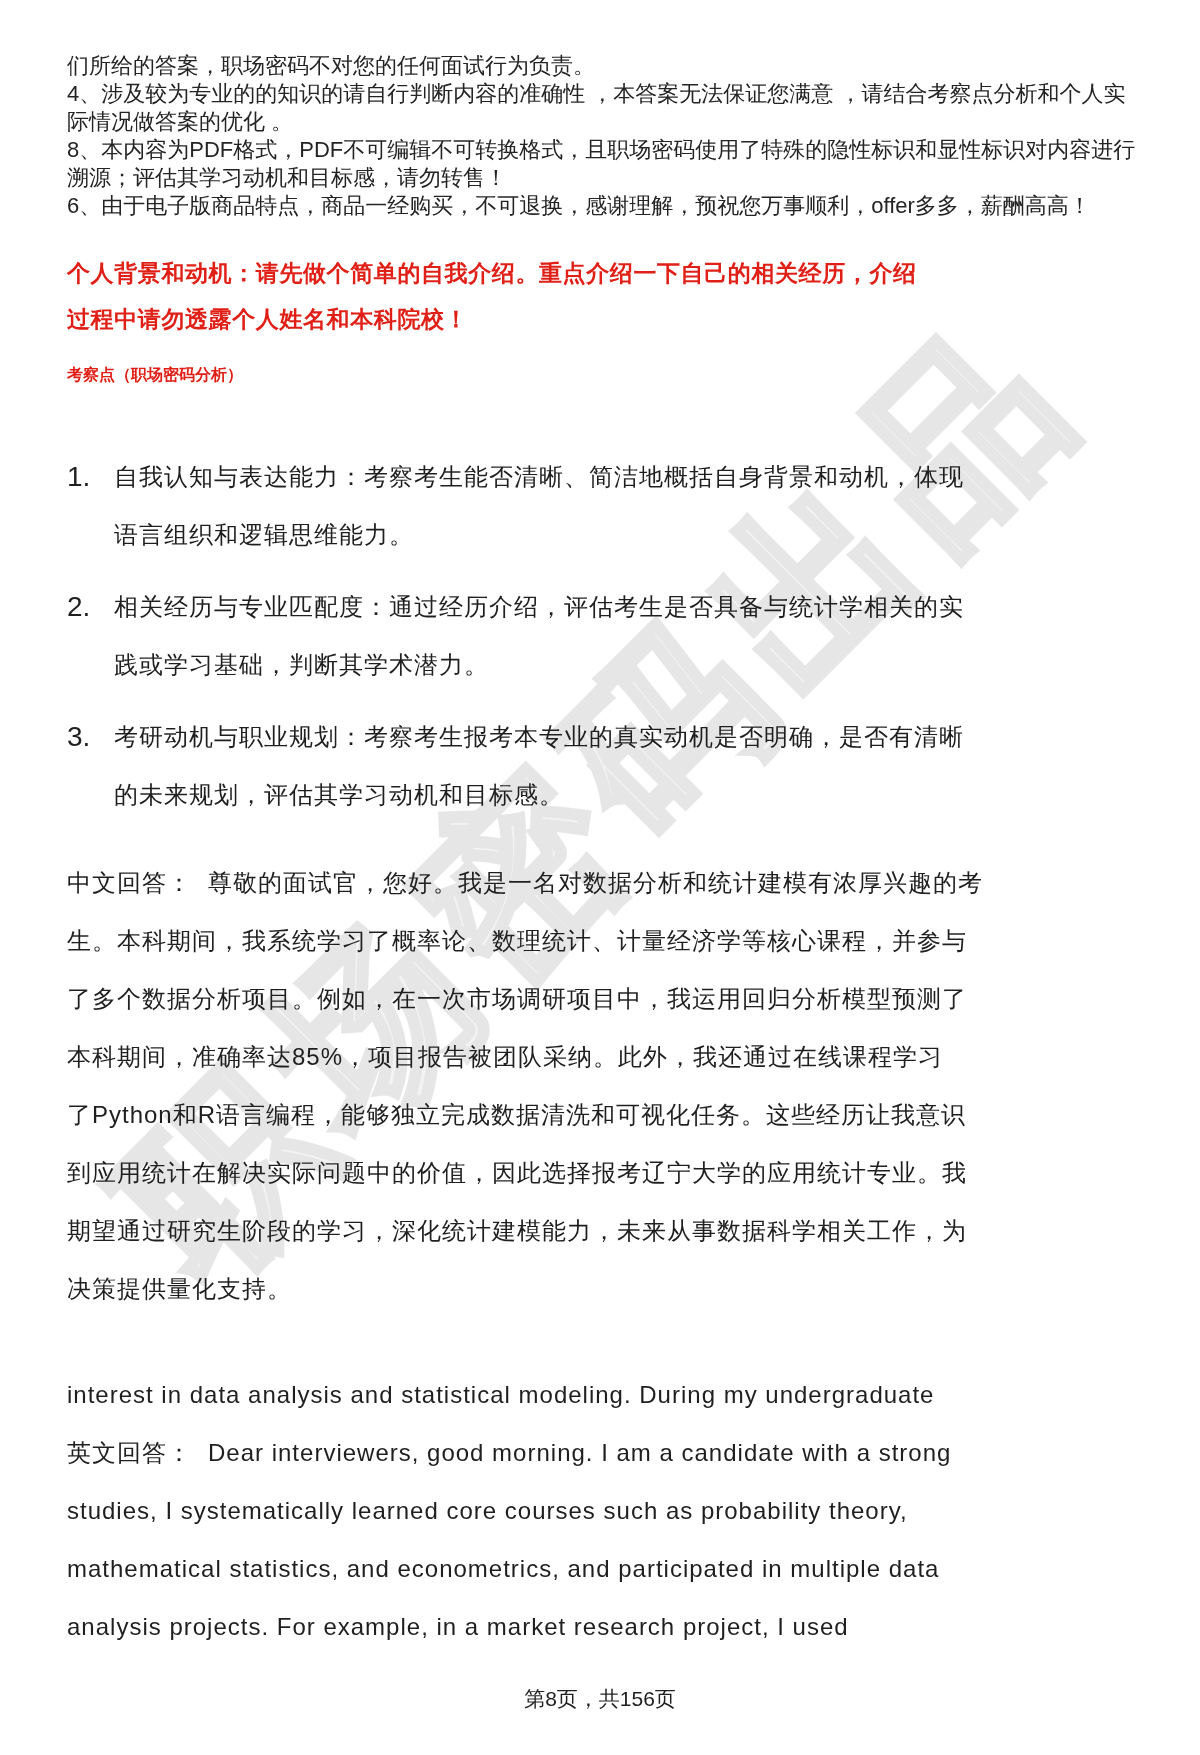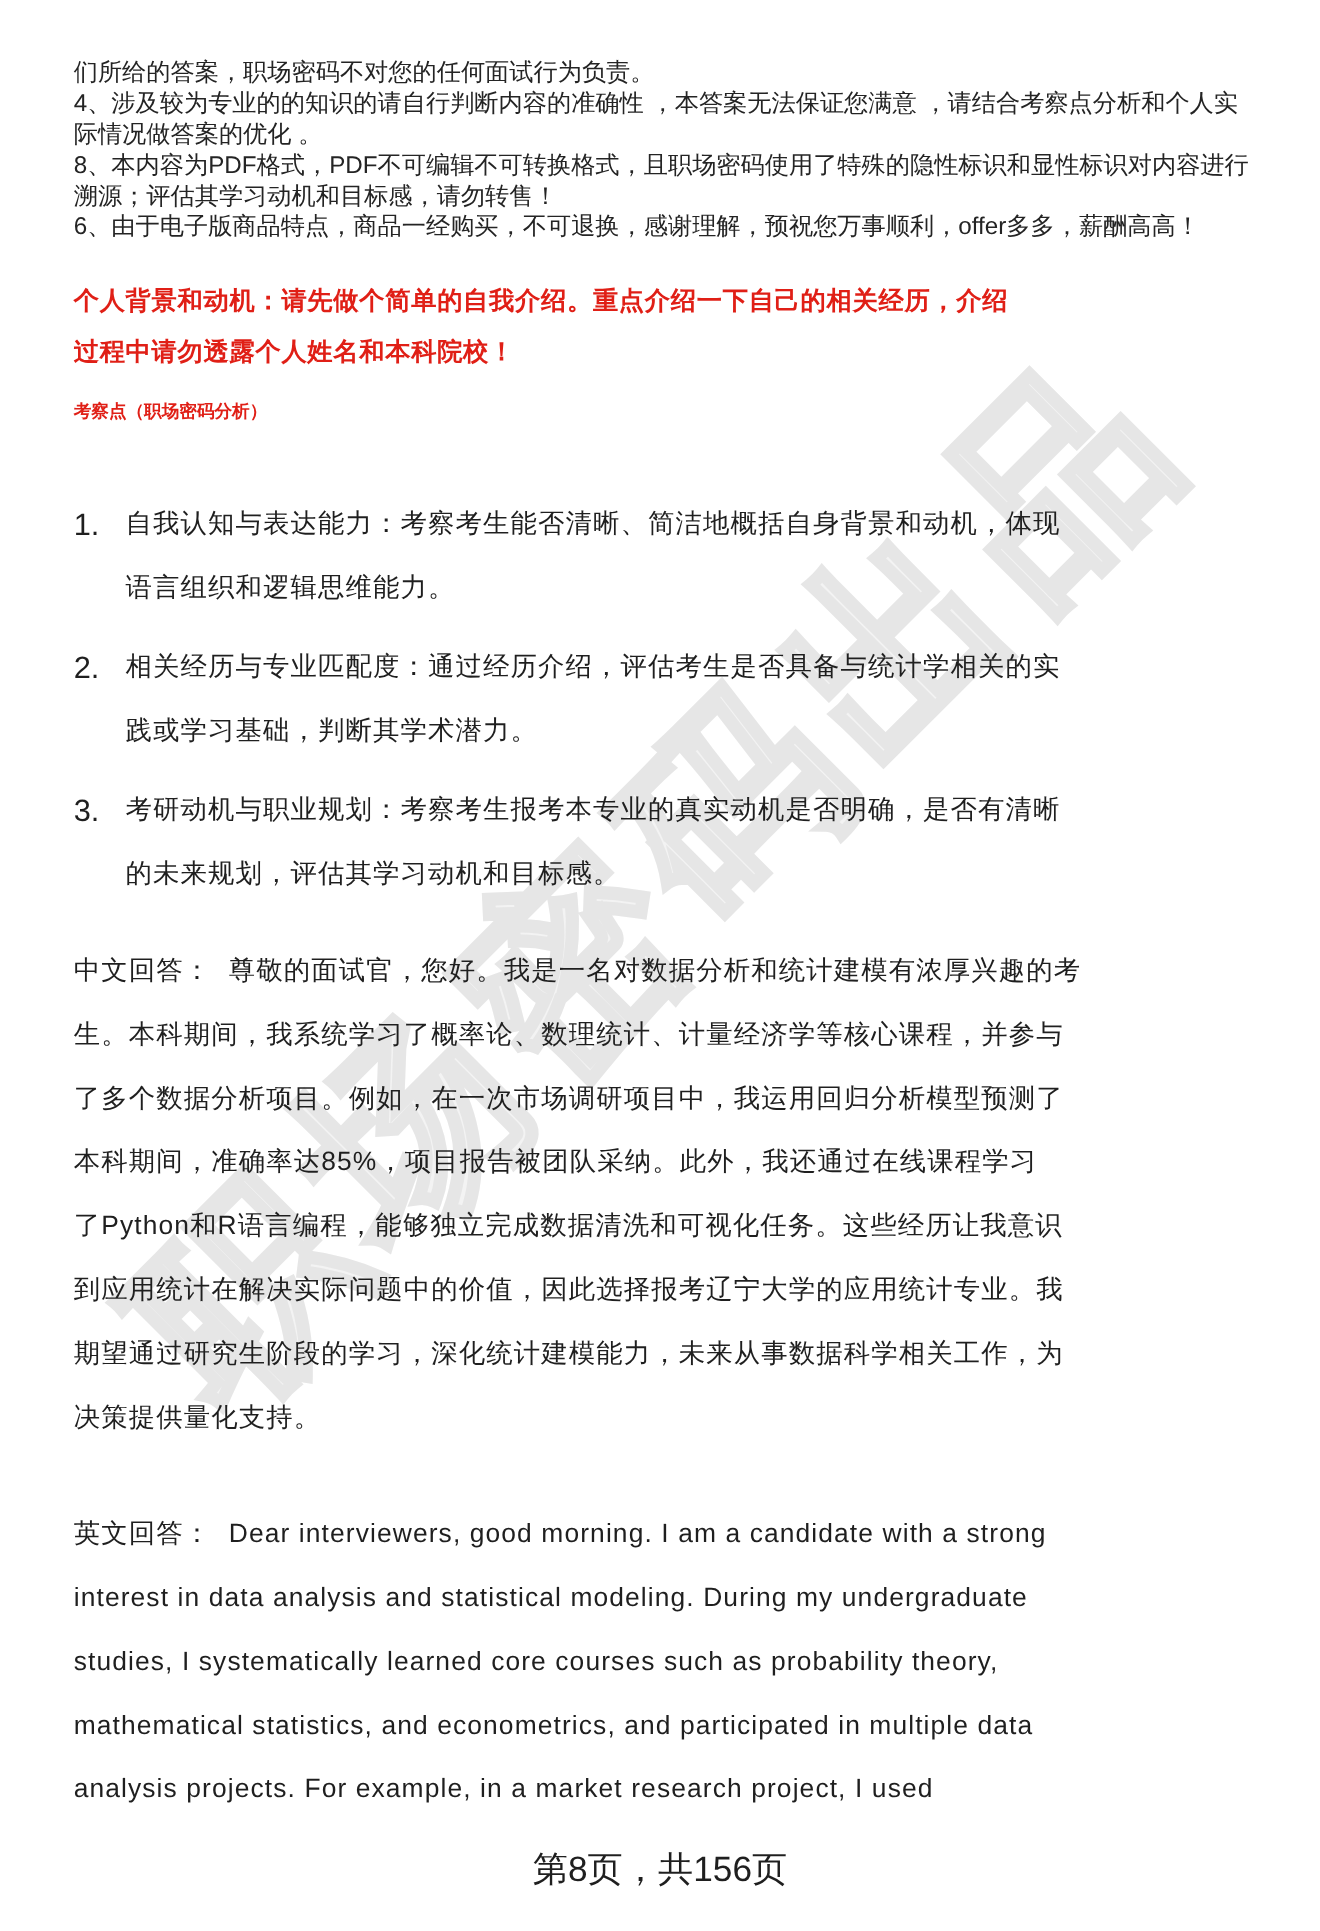--- a/index.html
+++ b/index.html
@@ -68,21 +68,21 @@
     line-height: 58px;
     letter-spacing: 1px;
     white-space: nowrap;
   }
   .answer-cn { margin-top: 30px; }
   .answer-en { margin-top: 48px; }
   .answer .label { margin-right: 16px; text-align: right; }
   .footer {
     margin-top: 28px;
     text-align: center;
-    font-size: 32px;
+    font-size: 21px;
     line-height: 30px;
     color: #1f1f1f;
   }
 </style>
 </head>
 <body>
 
 <div class="page">
 
   <div class="watermark">职场密码出品</div>
@@ -136,24 +136,24 @@
       <div class="line">生。本科期间，我系统学习了概率论、数理统计、计量经济学等核心课程，并参与</div>
       <div class="line">了多个数据分析项目。例如，在一次市场调研项目中，我运用回归分析模型预测了</div>
       <div class="line">本科期间，准确率达85%，项目报告被团队采纳。此外，我还通过在线课程学习</div>
       <div class="line">了Python和R语言编程，能够独立完成数据清洗和可视化任务。这些经历让我意识</div>
       <div class="line">到应用统计在解决实际问题中的价值，因此选择报考辽宁大学的应用统计专业。我</div>
       <div class="line">期望通过研究生阶段的学习，深化统计建模能力，未来从事数据科学相关工作，为</div>
       <div class="line">决策提供量化支持。</div>
     </div>
 
     <div class="answer answer-en">
+      <div class="line">interest in data analysis and statistical modeling. During my undergraduate</div>
       <div class="line">
         <span class="label">英文回答：</span><span>Dear interviewers, good morning. I am a candidate with a strong</span>
       </div>
-      <div class="line">interest in data analysis and statistical modeling. During my undergraduate</div>
       <div class="line">studies, I systematically learned core courses such as probability theory,</div>
       <div class="line">mathematical statistics, and econometrics, and participated in multiple data</div>
       <div class="line">analysis projects. For example, in a market research project, I used</div>
     </div>
 
     <div class="footer">第8页，共156页</div>
 
   </div>
 </div>
 

